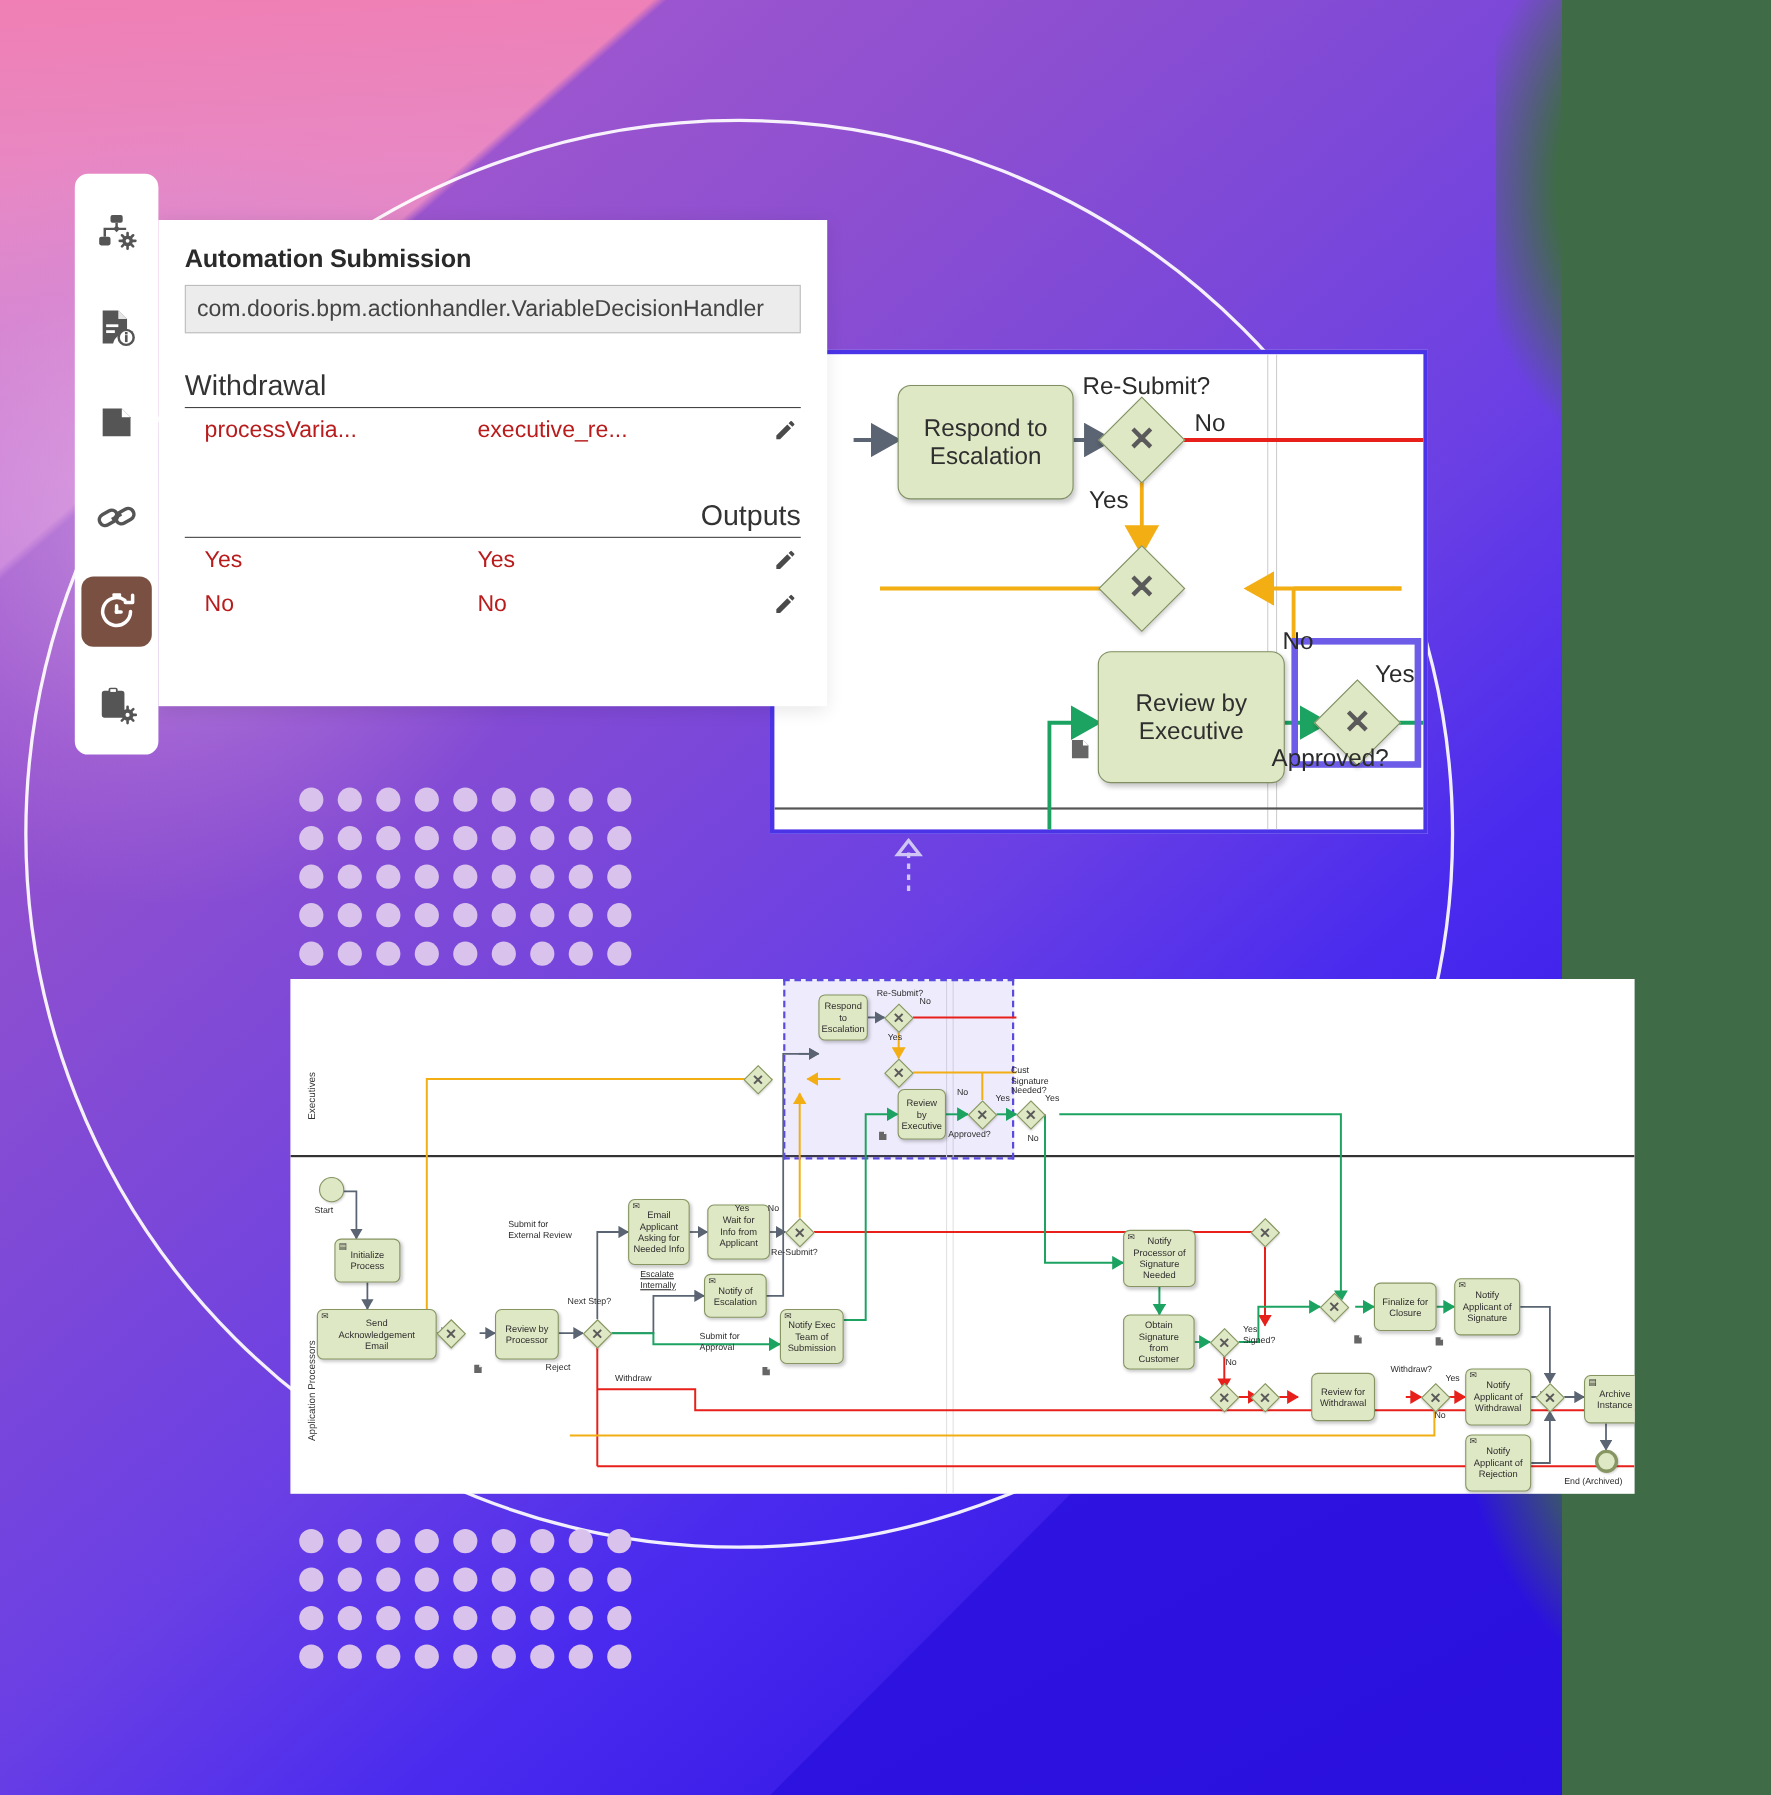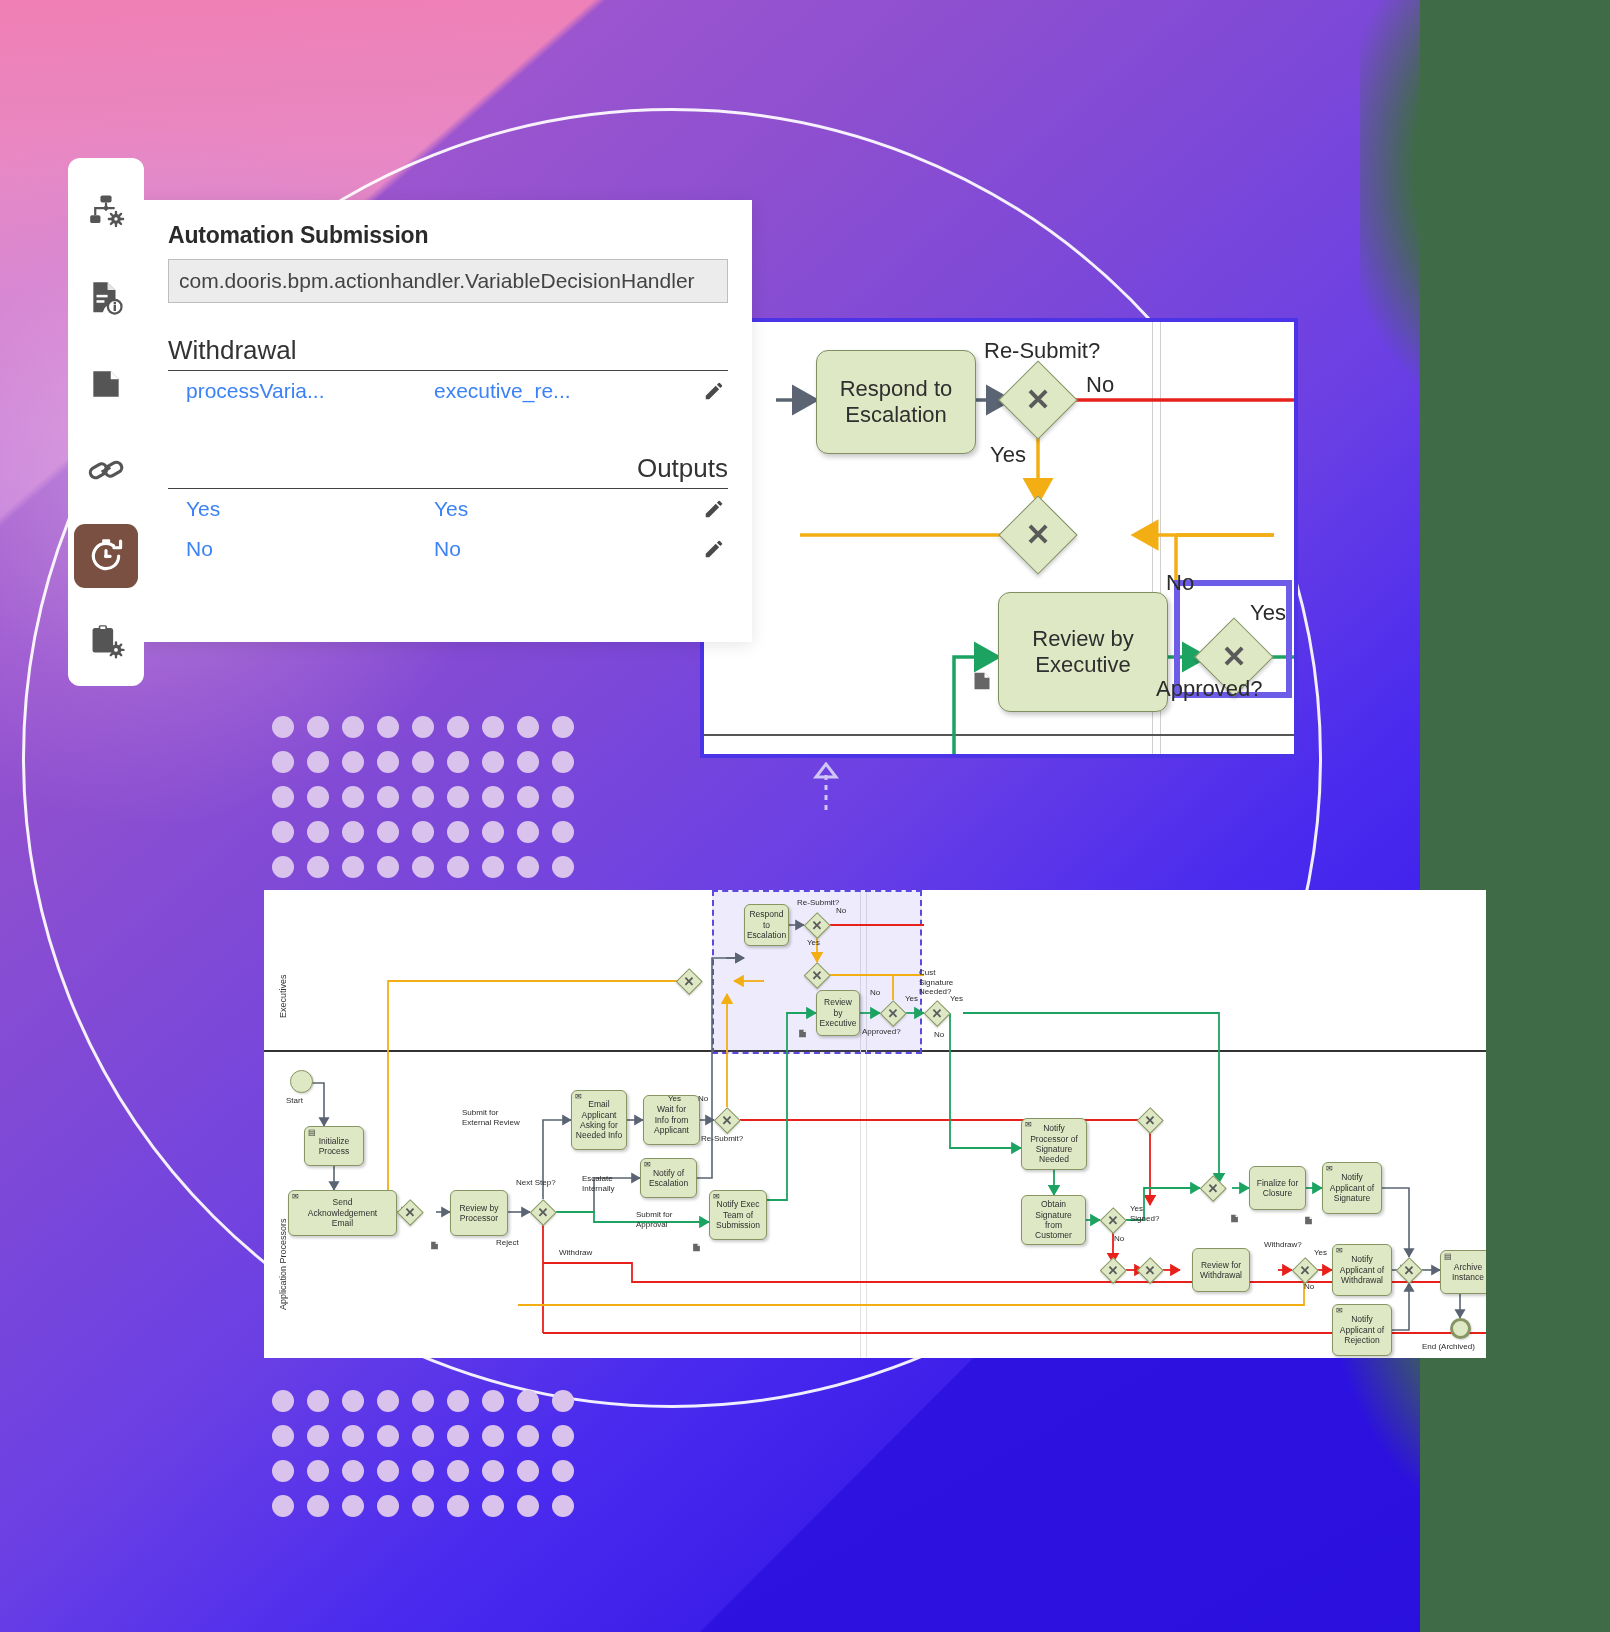--- a/index.html
+++ b/index.html
@@ -90,21 +90,21 @@
     font-family:"Liberation Sans", sans-serif;
     white-space:nowrap; overflow:hidden;
     display:flex; align-items:center;
   }
   .sec-head {
     margin-top:32px; font-size:26px; color:#333; padding-bottom:4px;
     border-bottom:1.5px solid #444;
   }
   .prop-row {
     display:flex; align-items:center; height:40px;
-    font-size:21px; color:#3b82f6; padding-left:18px;
+    font-size:21px; color:#b91c1c; padding-left:18px;
   }
   .prop-row .c1 { width:248px; }
   .prop-row .c2 { flex:1; }
   .prop-row .pencil { width:28px; display:flex; justify-content:center; cursor:pointer; }
   #outputs-head { margin-top:42px;text-align:right; }
 
   
   #zoom-panel {
     position:absolute; left:700px; top:318px; width:598px; height:440px;
     background:#fff; border:4px solid #4b34e8; z-index:10; overflow:hidden;
@@ -750,21 +750,21 @@
   <div class="blbl" style="left:437px;top:244px;"><span id="gl1">Re-Submit?</span></div>
   <div class="blbl" style="left:533px;top:8px;"><span id="gl2">Re-Submit?</span></div>
   <div class="blbl" style="left:598px;top:137px;"><span id="gl3">Approved?</span></div>
   <div class="blbl" style="left:655px;top:78px;"><span id="gl4">Cust<br>Signature<br>Needed?</span></div>
   <div class="blbl" style="left:866px;top:324px;"><span id="gl5">Signed?</span></div>
   <div class="blbl" style="left:1000px;top:350px;"><span id="gl6">Withdraw?</span></div>
 
   <div class="blbl" style="left:198px;top:218px;"><span id="fl0">Submit for<br>External Review</span></div>
   <div class="blbl" style="left:232px;top:348px;"><span id="fl1">Reject</span></div>
   <div class="blbl" style="left:295px;top:358px;"><span id="fl2">Withdraw</span></div>
-  <div class="blbl" style="left:318px;top:284px;"><span id="fl3">Escalate<br>Internally</span></div>
+  <div class="blbl" style="left:318px;top:264px;text-decoration:underline;"><span id="fl3">Escalate<br>Internally</span></div>
   <div class="blbl" style="left:372px;top:320px;"><span id="fl4">Submit for<br>Approval</span></div>
 
   <div class="blbl" style="left:404px;top:204px;"><span id="fl5">Yes</span></div>
   <div class="blbl" style="left:434px;top:204px;"><span id="fl6">No</span></div>
   <div class="blbl" style="left:543px;top:48px;"><span id="fl7">Yes</span></div>
   <div class="blbl" style="left:572px;top:16px;"><span id="fl8">No</span></div>
   <div class="blbl" style="left:641px;top:104px;"><span id="fl9">Yes</span></div>
   <div class="blbl" style="left:606px;top:98px;"><span id="fl10">No</span></div>
   <div class="blbl" style="left:686px;top:104px;"><span id="fl11">Yes</span></div>
   <div class="blbl" style="left:670px;top:140px;"><span id="fl12">No</span></div>

